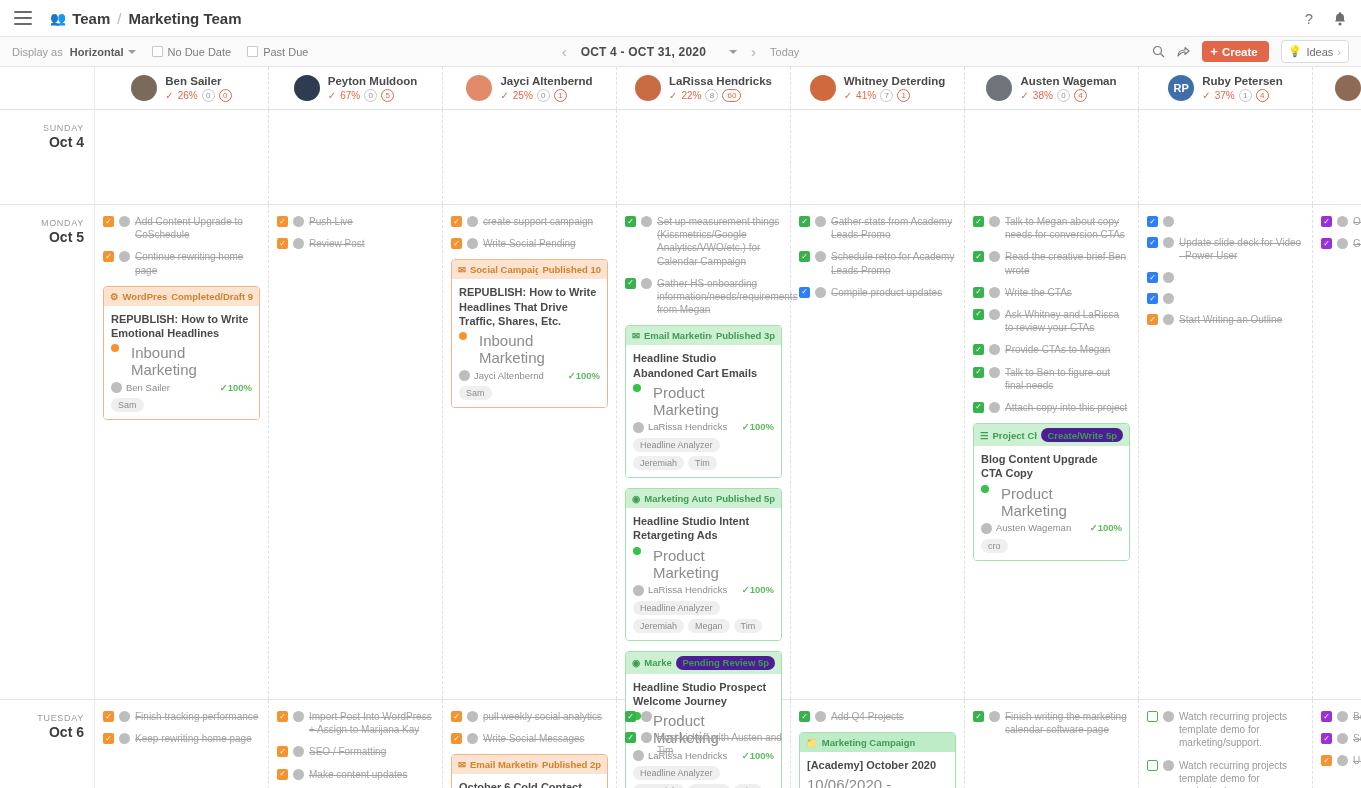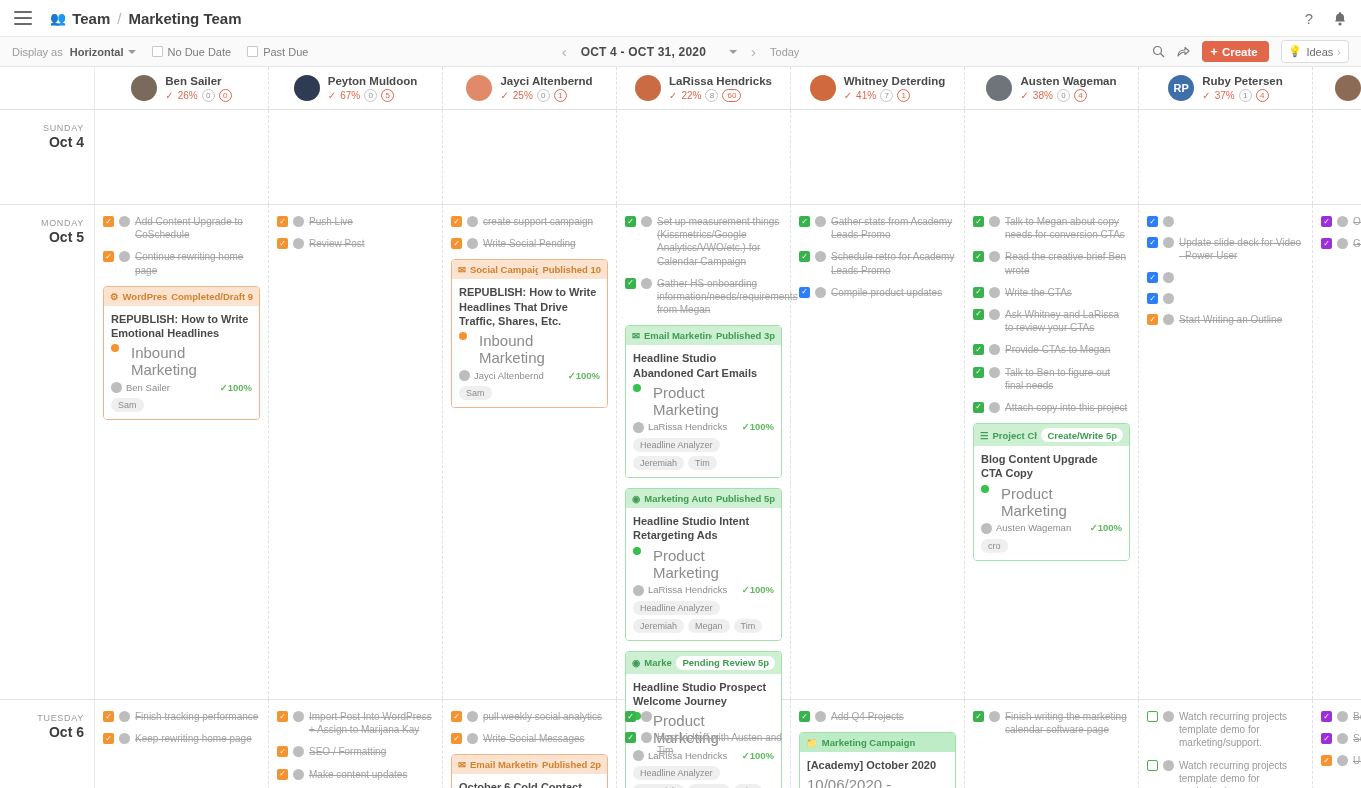--- a/index.html
+++ b/index.html
@@ -78,21 +78,21 @@
   .t-txt{ font-size:10px; color:#a3a3a3; line-height:1.32; text-decoration:line-through;}
   .t-txt.nodone{ text-decoration:none; color:#9a9a9a;}
 
   
   .card{ border:1px solid #ddd; border-radius:4px; overflow:hidden; margin-bottom:10px;
      background:#fff; cursor:pointer;}
   .card-head{ display:flex; align-items:center; justify-content:space-between;
      padding:4px 6px; font-size:9.5px; font-weight:bold; gap:4px;}
   .ch-left{ display:flex; align-items:center; gap:4px; overflow:hidden; white-space:nowrap;}
   .ch-right{ white-space:nowrap; font-size:9.5px; font-weight:bold;}
-  .pill{ border-radius:9px; padding:1.5px 6px; background:#ffffff; color:#b07d1d;}
+  .pill{ border-radius:9px; padding:1.5px 6px; background:#4c1d95; color:#b07d1d;}
   .card-body{ padding:6px 7px 7px 7px; background:#fff;}
   .c-title{ font-size:11px; font-weight:bold; color:#4a4a4a; line-height:1.3; margin-bottom:4px;}
   .c-meta{ display:flex; align-items:flex-start; gap:12px; font-size:15px; color:#8c8c8c; margin-bottom:3px;}
   .dot{ width:8px; height:8px; border-radius:50%; flex:0 0 8px;}
   .c-owner{ display:flex; align-items:center; gap:4px; font-size:9.5px; color:#8c8c8c; margin-bottom:5px;}
   .c-pct{ margin-left:auto; color:#5fb85f; font-size:9.5px; font-weight:bold;}
   .tags{ display:flex; flex-wrap:wrap; gap:4px;}
   .tag{ background:#efefef; color:#8c8c8c; font-size:9px; border-radius:9px; padding:2px 7px;
      white-space:nowrap;}
 

